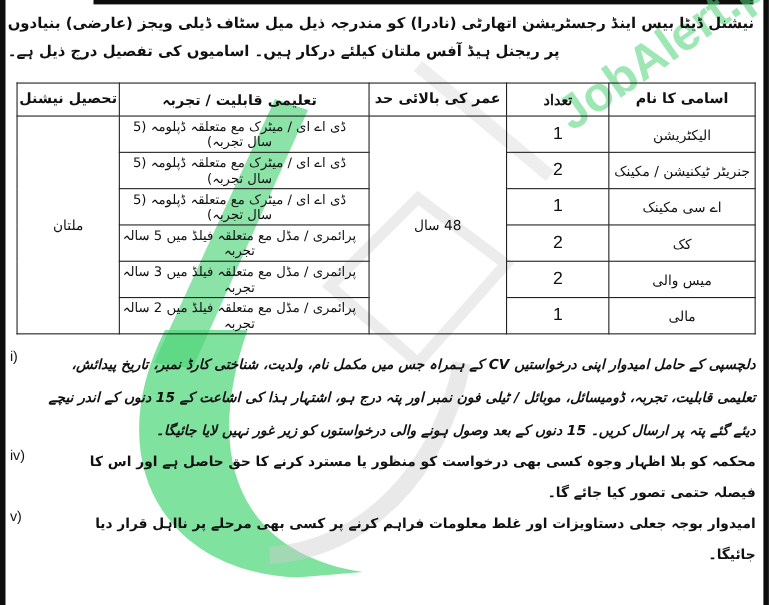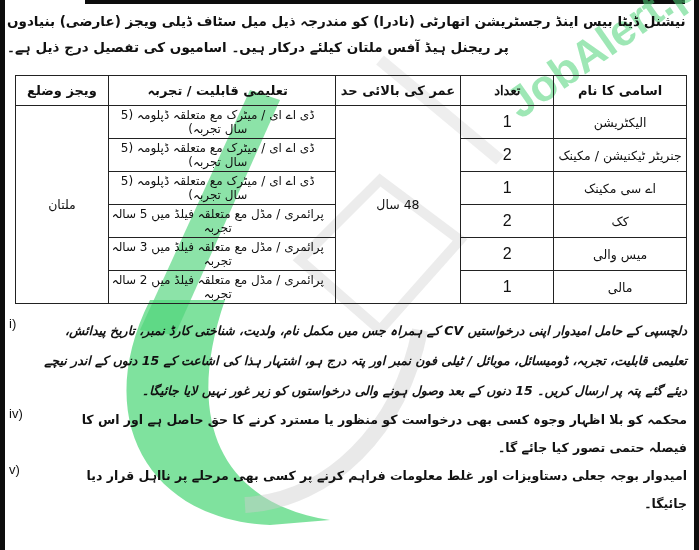--- a/index.html
+++ b/index.html
@@ -73,21 +73,21 @@
 <div class="content">
   <p class="intro">نیشنل ڈیٹا بیس اینڈ رجسٹریشن اتھارٹی (نادرا) کو مندرجہ ذیل میل سٹاف ڈیلی ویجز (عارضی) بنیادوں پر ریجنل ہیڈ آفس ملتان کیلئے درکار ہیں۔ اسامیوں کی تفصیل درج ذیل ہے۔</p>
 
   <table class="jobs">
     <thead>
       <tr>
         <th class="col-post">اسامی کا نام</th>
         <th class="col-count">تعداد</th>
         <th class="col-age">عمر کی بالائی حد</th>
         <th class="col-qual" style="text-align:center !important;">تعلیمی قابلیت / تجربہ</th>
-        <th class="col-dist">ویجز وضلع</th>
+        <th class="col-dist">تحصیل نیشنل</th>
       </tr>
     </thead>
     <tbody>
       <tr>
         <td>الیکٹریشن</td>
         <td class="num">1</td>
         <td rowspan="6">48 سال</td>
         <td class="qual">ڈی اے ای / میٹرک مع متعلقہ ڈپلومہ (5 سال تجربہ)</td>
         <td rowspan="6">ملتان</td>
       </tr>

